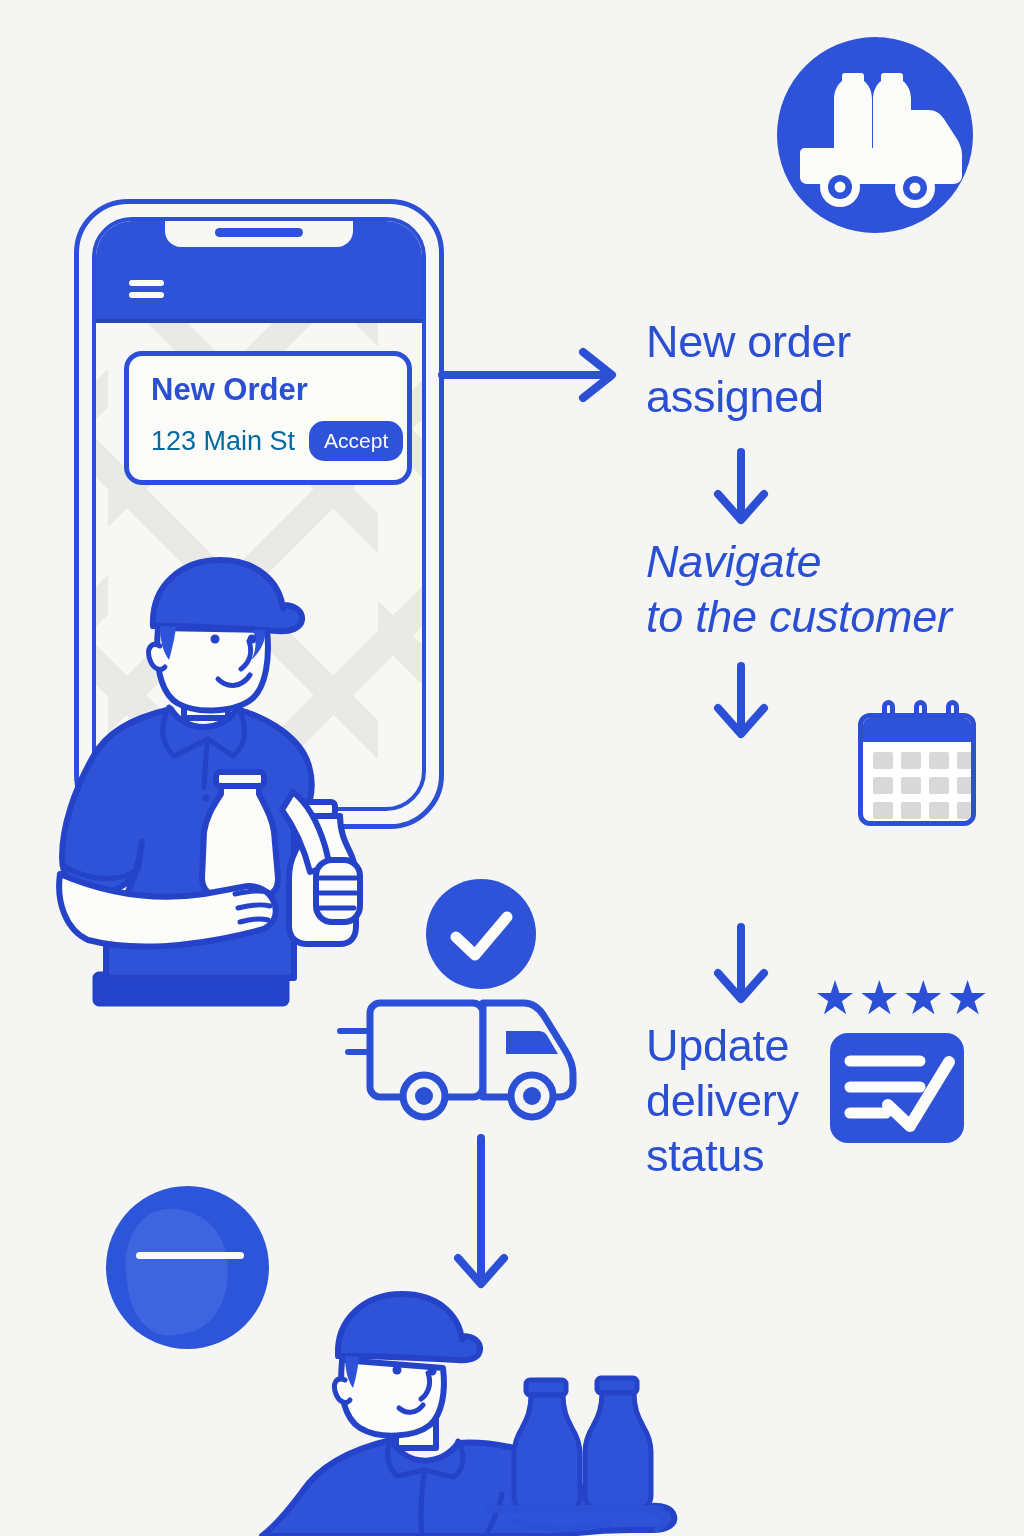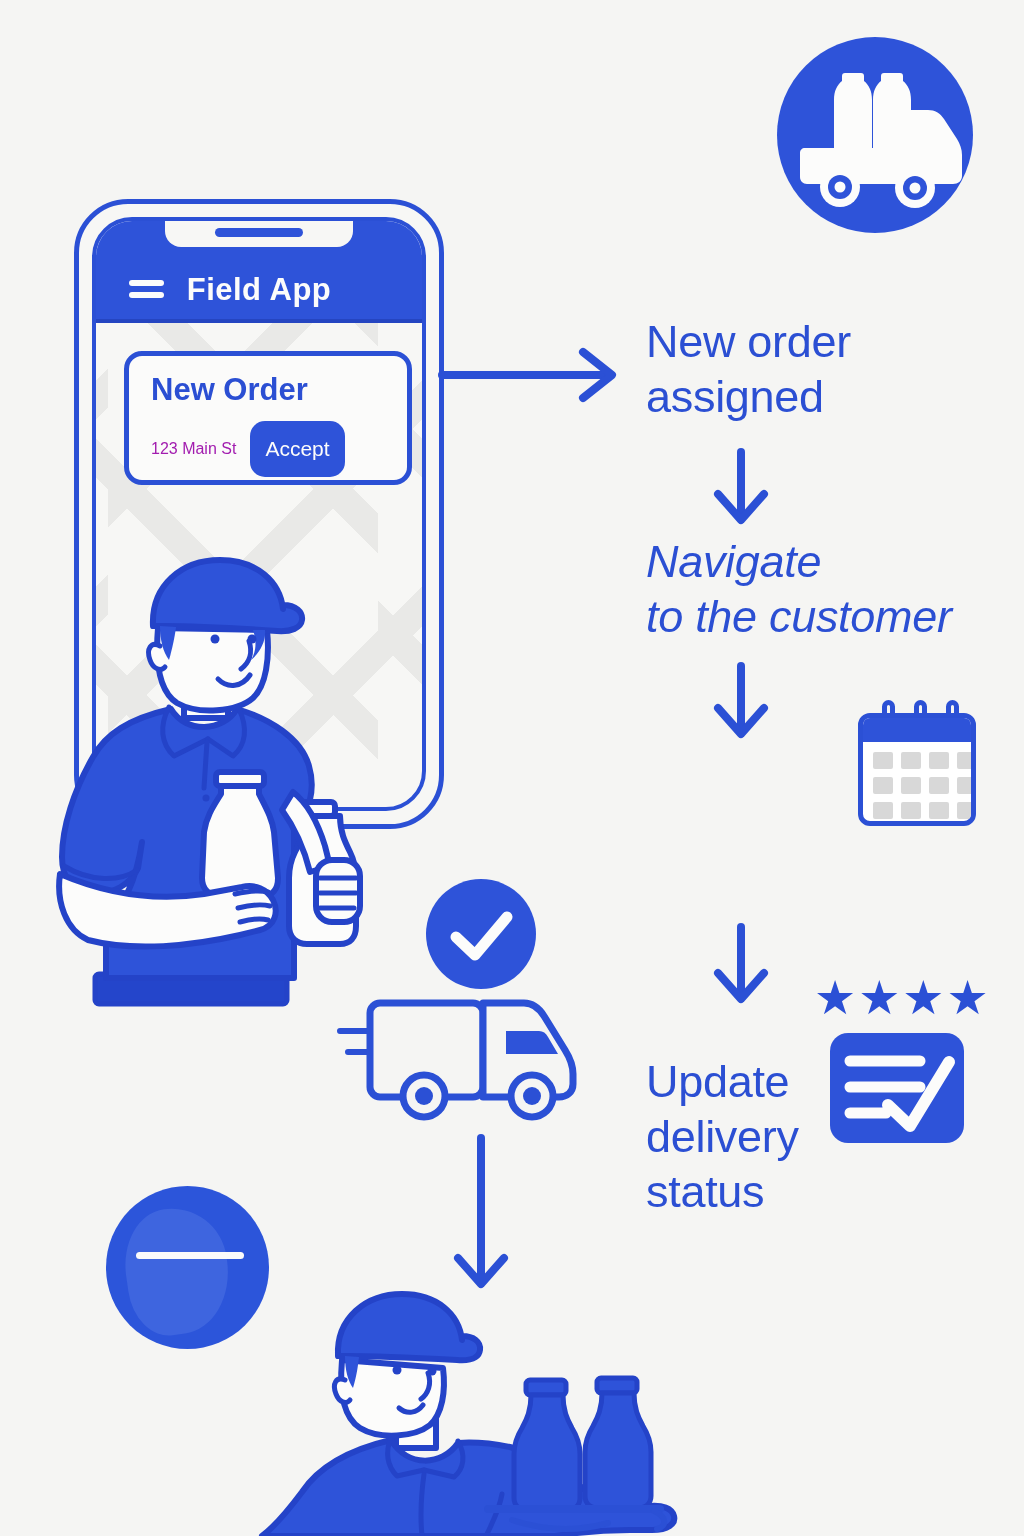--- a/index.html
+++ b/index.html
@@ -20,26 +20,26 @@
     background-position:-44px 0,12px 0;}
   .phone-header{position:absolute;top:0;left:0;right:0;height:102px;background:#2E53D9;box-shadow:inset 0 -4px 0 rgba(21,42,148,.35);}
   .hamburger{position:absolute;left:33px;top:59px;cursor:pointer;}
   .hamburger i{display:block;width:35px;height:6px;border-radius:3px;background:#FCFCFB;margin-bottom:6px;}
   .app-title{position:absolute;top:51px;left:0;right:0;text-align:center;color:#FCFCFB;font-size:31px;font-weight:700;letter-spacing:.5px;}
   .notch{position:absolute;top:-1px;left:50%;transform:translateX(-50%);width:188px;height:27px;background:#F7F7F5;border-radius:0 0 16px 16px;}
   .speaker{position:absolute;left:50%;top:8px;transform:translateX(-50%);width:88px;height:9px;border-radius:5px;background:#2E53D9;}
   .order-card{position:absolute;left:28px;top:130px;width:288px;height:134px;background:#FBFBFA;border:5px solid #2B50D5;border-radius:18px;padding:16px 0 0 22px;box-sizing:border-box;}
   .order-title{font-size:31px;font-weight:700;color:#2B4FD3;}
   .order-row{display:flex;align-items:center;gap:14px;margin-top:13px;}
-  .order-address{font-size:16px;font-weight:500;color:#a21caf;}
-  .accept-btn{background:#2E53D9;color:#FCFCFB;font-size:21px;font-weight:500;border:none;border-radius:15px;padding:16px 15px;font-family:inherit;cursor:pointer;}
+  .order-address{font-size:27px;font-weight:500;color:#0369a1;}
+  .accept-btn{background:#2E53D9;color:#FCFCFB;font-size:21px;font-weight:500;border:none;border-radius:15px;padding:8px 15px;font-family:inherit;cursor:pointer;}
 
   
   .step{position:absolute;left:646px;font-size:45px;line-height:55px;font-weight:500;color:#2B4FD3;white-space:pre-line;letter-spacing:-.3px;}
-  .step1{top:314px;} .step2{top:534px;font-style:italic;} .step3{top:753px;} .step4{top:1018px;margin-top:36px;}
+  .step1{top:314px;} .step2{top:534px;font-style:italic;} .step3{top:753px;} .step4{top:1018px;}
   .stars{position:absolute;left:814px;top:970px;font-family:"DejaVu Sans",sans-serif;font-size:47px;color:#2B50D5;letter-spacing:2px;}
 
   
   .calendar{left:858px;top:700px;width:118px;height:126px;}
   .cal-ring{position:absolute;top:0;width:13px;height:28px;border:5px solid #2B50D5;border-radius:7px;background:#F5F5F3;box-sizing:border-box;}
   .cal-body{position:absolute;top:13px;left:0;right:0;bottom:0;background:#FFFFFF;border:5px solid #2B50D5;border-radius:12px;overflow:hidden;box-sizing:border-box;}
   .cal-head{height:24px;background:#2E53D9;}
   .cal-grid{display:grid;grid-template-columns:repeat(4,20px);gap:8px 8px;padding:10px 0 0 10px;}
   .cal-grid i{display:block;width:20px;height:17px;background:#D8D8D8;border-radius:2px;}
 
@@ -77,21 +77,20 @@
   </div>
 
   <div class="abs phone">
     <div class="phone-screen">
       <div class="map-bg"></div>
       <div class="phone-header">
         <div class="hamburger">
             <i></i>
             <i></i>
           </div>
-        <div class="app-title">Field App</div>
       </div>
       <div class="notch">
         <div class="speaker"></div>
       </div>
       <div class="order-card">
         <div class="order-title">New Order</div>
         <div class="order-row">
           <span class="order-address">123 Main St</span>
           <button class="accept-btn">Accept</button>
         </div>

